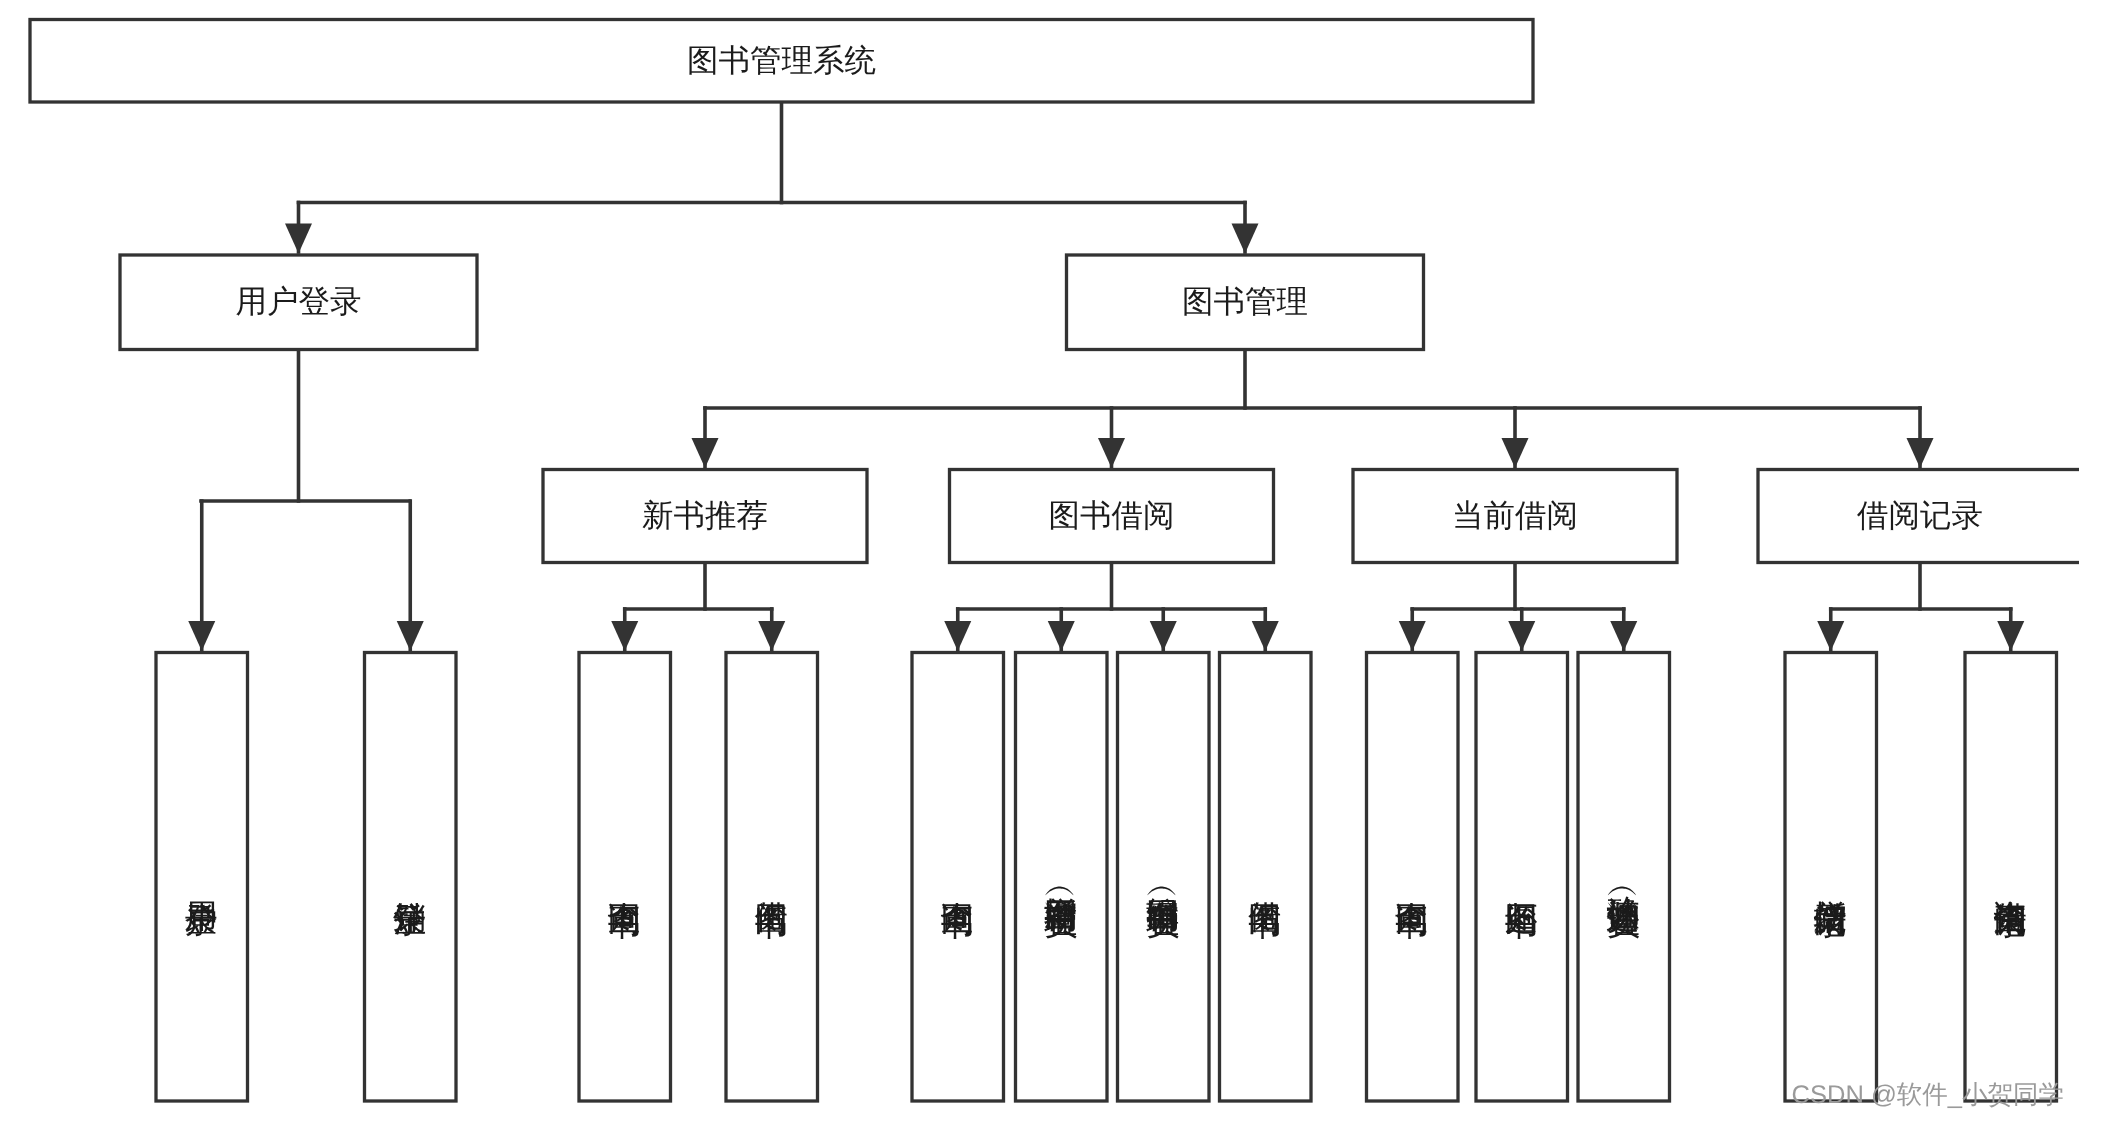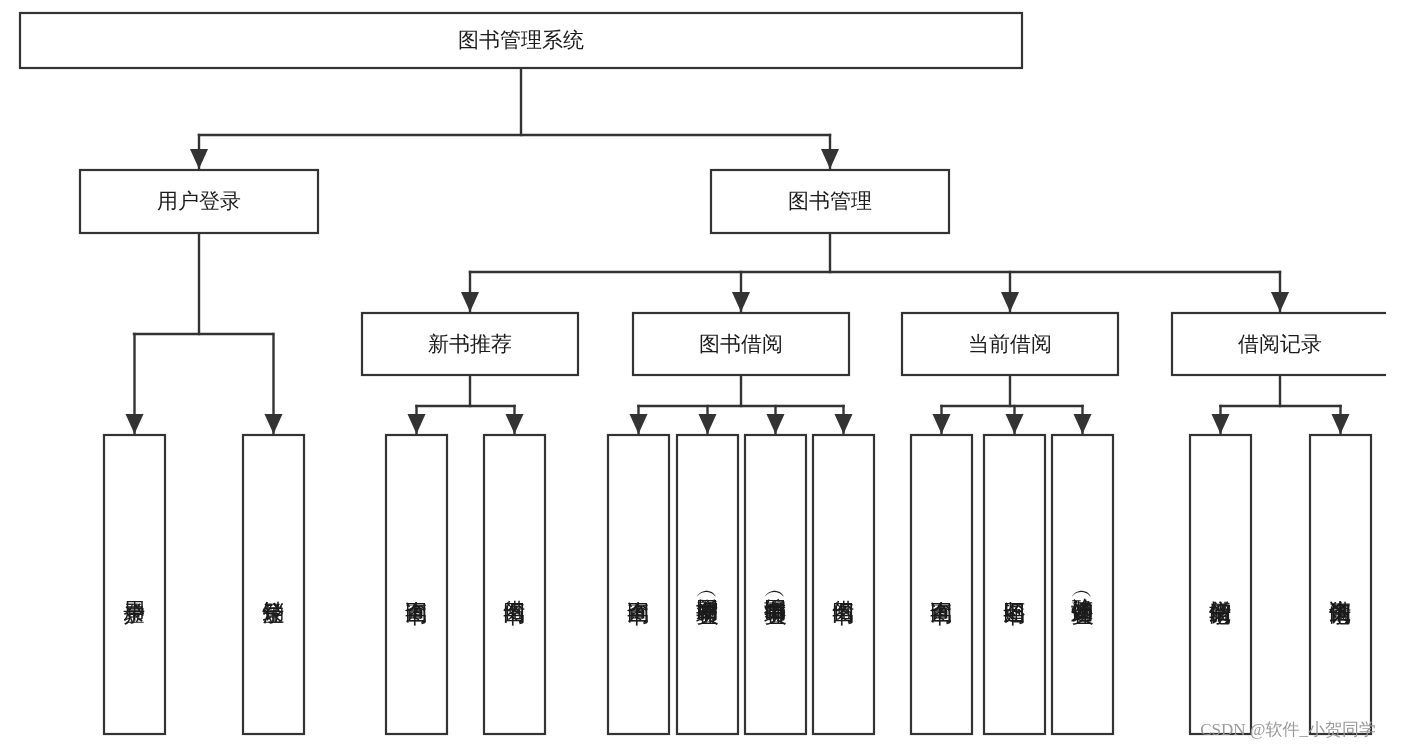--- a/index.html
+++ b/index.html
@@ -58,21 +58,21 @@
     display: flex;
     align-items: center;
     justify-content: center;
     white-space: nowrap;
     pointer-events: none;
   }
   .watermark {
     position: absolute;
     right: 10px;
     bottom: 6px;
-    font-family: Liberation Serif, serif;
+    font-family: Liberation Sans, sans-serif;
     font-size: 17px;
     color: #9a9a9a;
     white-space: nowrap;
   }
 </style>
 </head>
 <body>
 
 <div id="canvas">
   <svg id="diagram" viewBox="0 0 1405 747">

